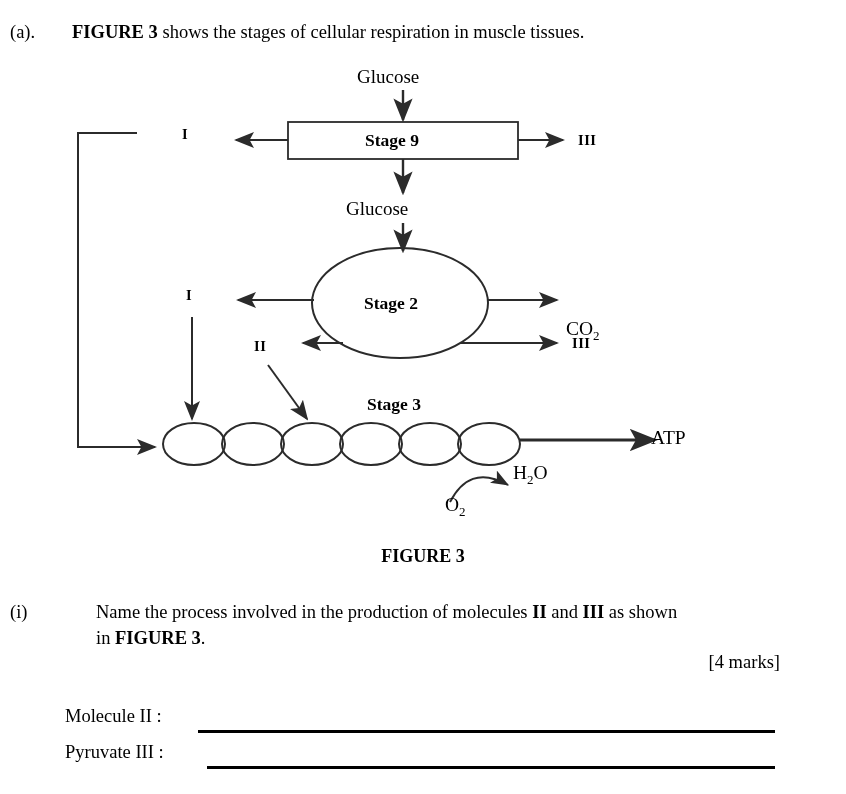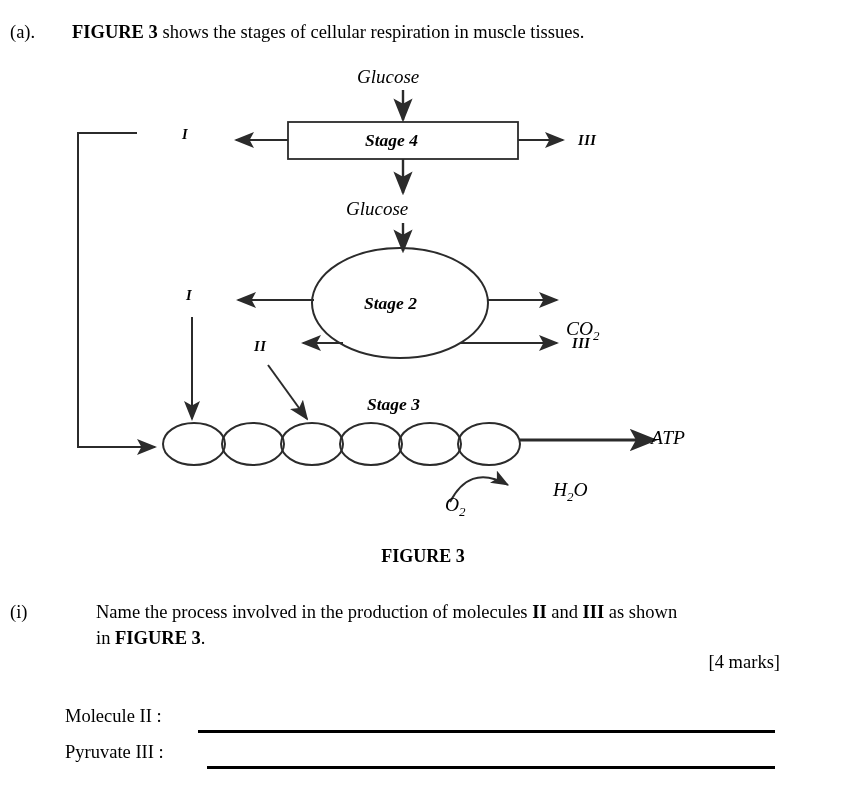--- a/index.html
+++ b/index.html
@@ -45,21 +45,20 @@
     left: 0;
     top: 0;
   }
 
   .dlabel {
     position: absolute;
     font-family: "Liberation Serif", "DejaVu Serif", serif;
     color: #000;
     white-space: nowrap;
     line-height: 1;
-    font-style: italic;
   }
   .dlabel.plain  { font-weight: normal; font-size: 19px; }
   .dlabel.stage  { font-weight: bold;   font-size: 17.5px; }
   .dlabel.roman  { font-weight: bold;   font-size: 14.5px; letter-spacing: .5px; }
   .dlabel.chem   { font-weight: normal; font-size: 19.5px; }
   .dlabel.chem sub { font-size: 13px; }
 
   
   #figure-caption {
     position: absolute;
@@ -179,21 +178,21 @@
       <ellipse cx="489" cy="389" rx="31" ry="21"></ellipse>
     </g>
 
     <line x1="520" y1="385" x2="655" y2="385" stroke="#2b2b2b" stroke-width="2.8" marker-end="url(#ah)"></line>
 
     <path d="M450,447 C462,424 480,414 508,430" fill="none" stroke="#2b2b2b" stroke-width="2" marker-end="url(#ah-sm)"></path>
   </svg>
 
   <div class="dlabel plain" style="left:357px; top:12px;">Glucose</div>
 
-  <div class="dlabel stage" style="left:365px; top:77px;">Stage 4</div>
+  <div class="dlabel stage" style="left:365px; top:77px;">Stage 9</div>
 
   <div class="dlabel plain" style="left:346px; top:144px;">Glucose</div>
 
   <div class="dlabel stage" style="left:364px; top:240px;">Stage 2</div>
 
   <div class="dlabel stage" style="left:367px; top:341px;">Stage 3</div>
 
   <div class="dlabel roman" style="left:182px; top:72px;">I</div>
 
   <div class="dlabel roman" style="left:186px; top:233px;">I</div>
@@ -201,21 +200,21 @@
   <div class="dlabel roman" style="left:254px; top:284px;">II</div>
 
   <div class="dlabel roman" style="left:578px; top:78px;">III</div>
 
   <div class="dlabel roman" style="left:572px; top:281px;">III</div>
 
   <div class="dlabel chem" style="left:566px; top:236px;margin-top:28px;"><span>CO</span><sub>2</sub></div>
 
   <div class="dlabel chem" style="left:445px; top:440px;"><span>O</span><sub>2</sub></div>
 
-  <div class="dlabel chem" style="left:513px; top:425px;margin-left:40px;"><span>H</span><sub>2</sub><span>O</span></div>
+  <div class="dlabel chem" style="left:513px; top:408px;"><span>H</span><sub>2</sub><span>O</span></div>
 
   <div class="dlabel chem" style="left:651px; top:373px;">ATP</div>
 </div>
 
 <div id="figure-caption">FIGURE 3</div>
 
 <div id="subquestion">
   <span class="label">(i)</span>
   <div class="body">
     <span>Name the process involved in the production of molecules </span><span class="bold">II</span><span> and </span><span class="bold">III</span><span> as shown</span><br>

